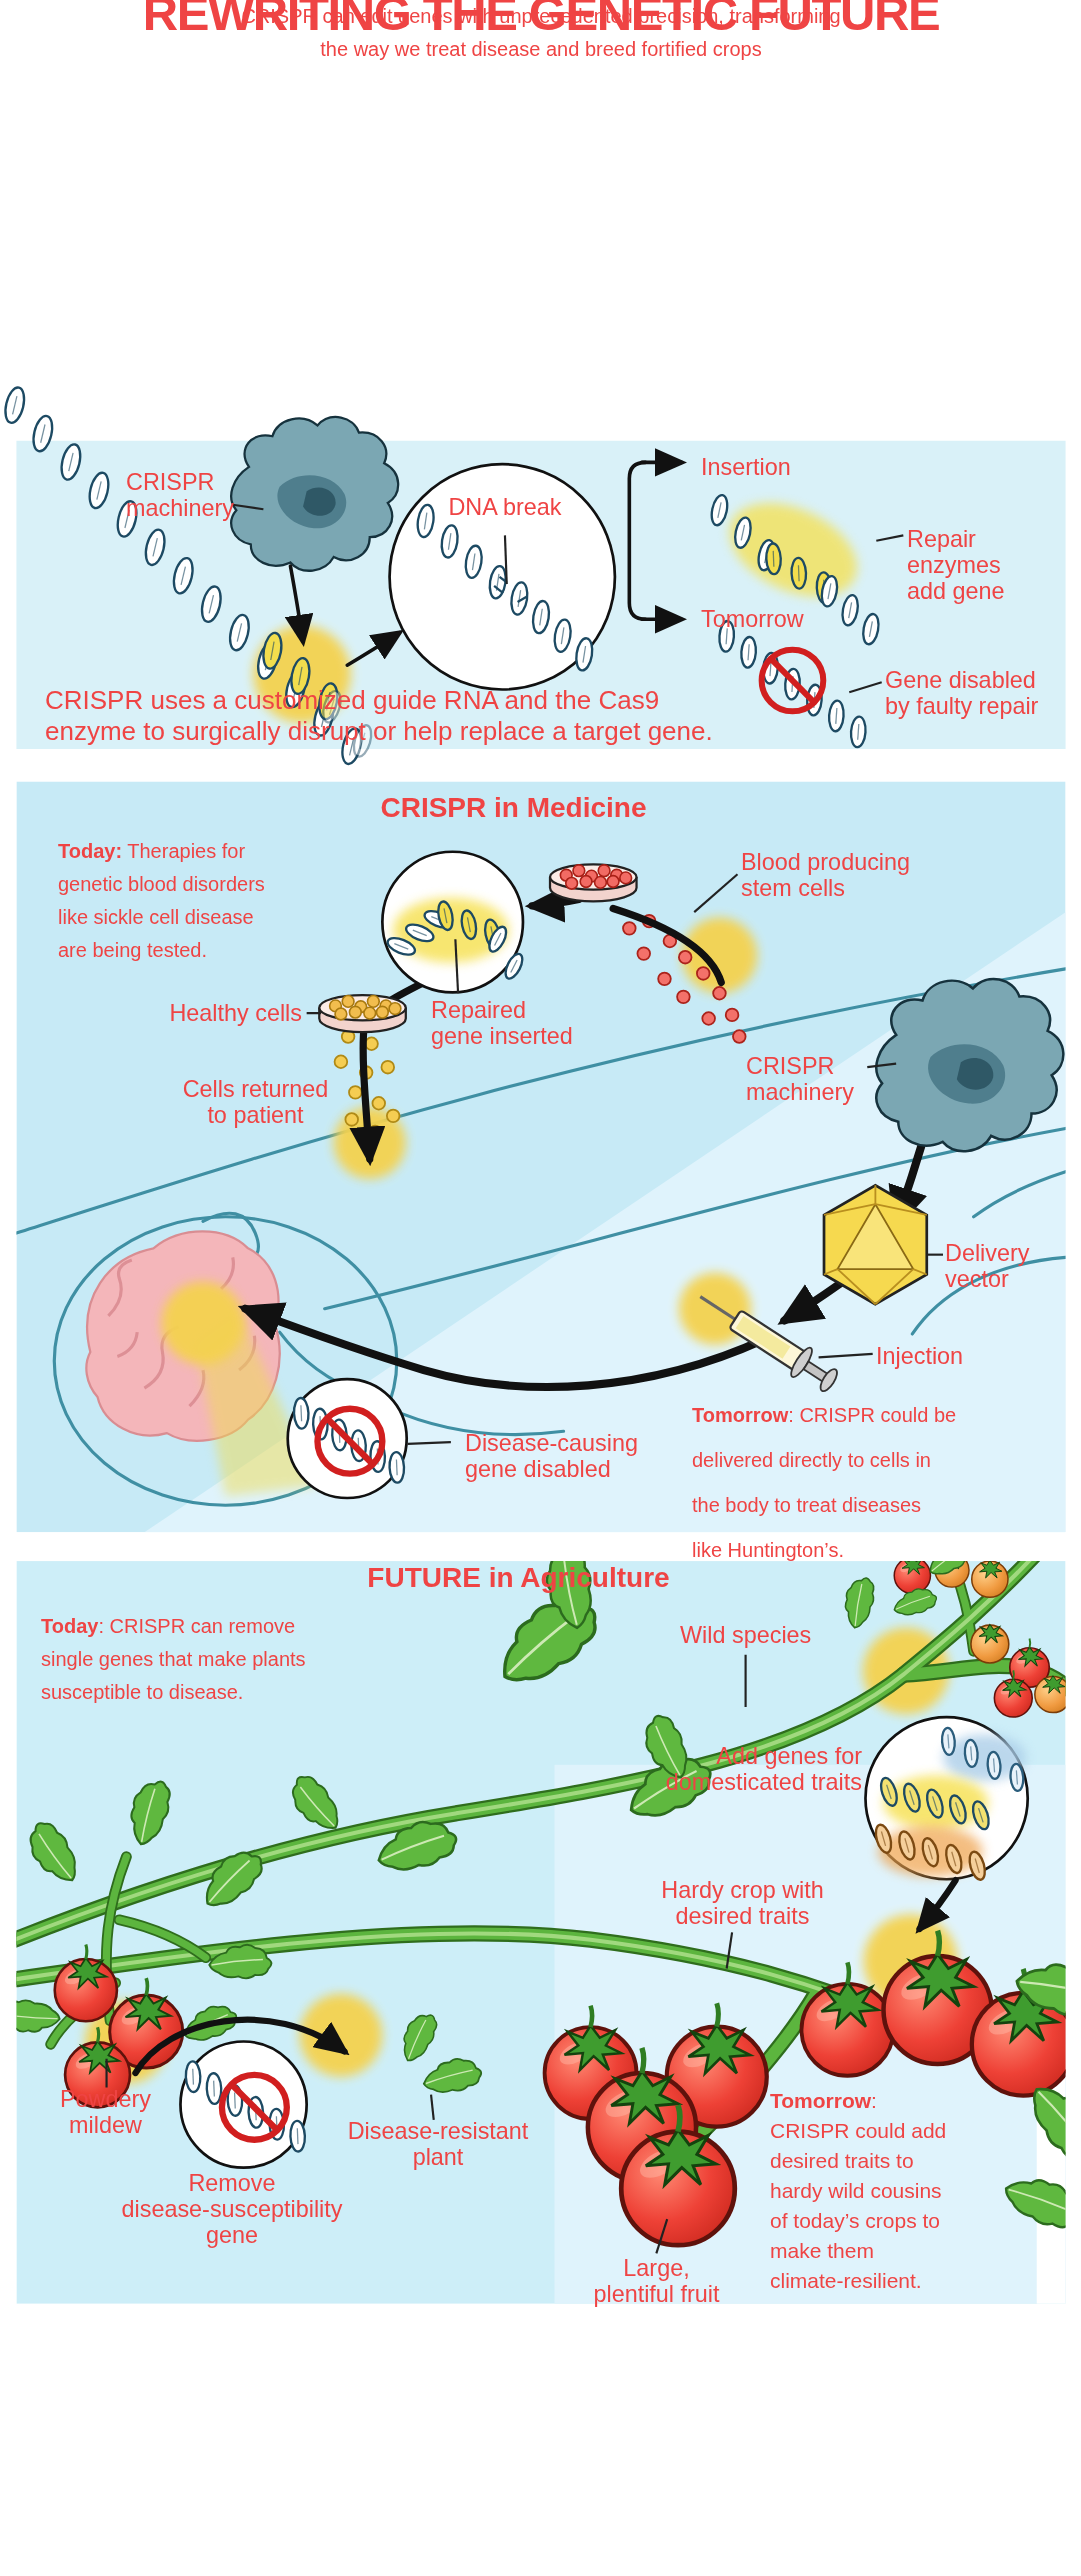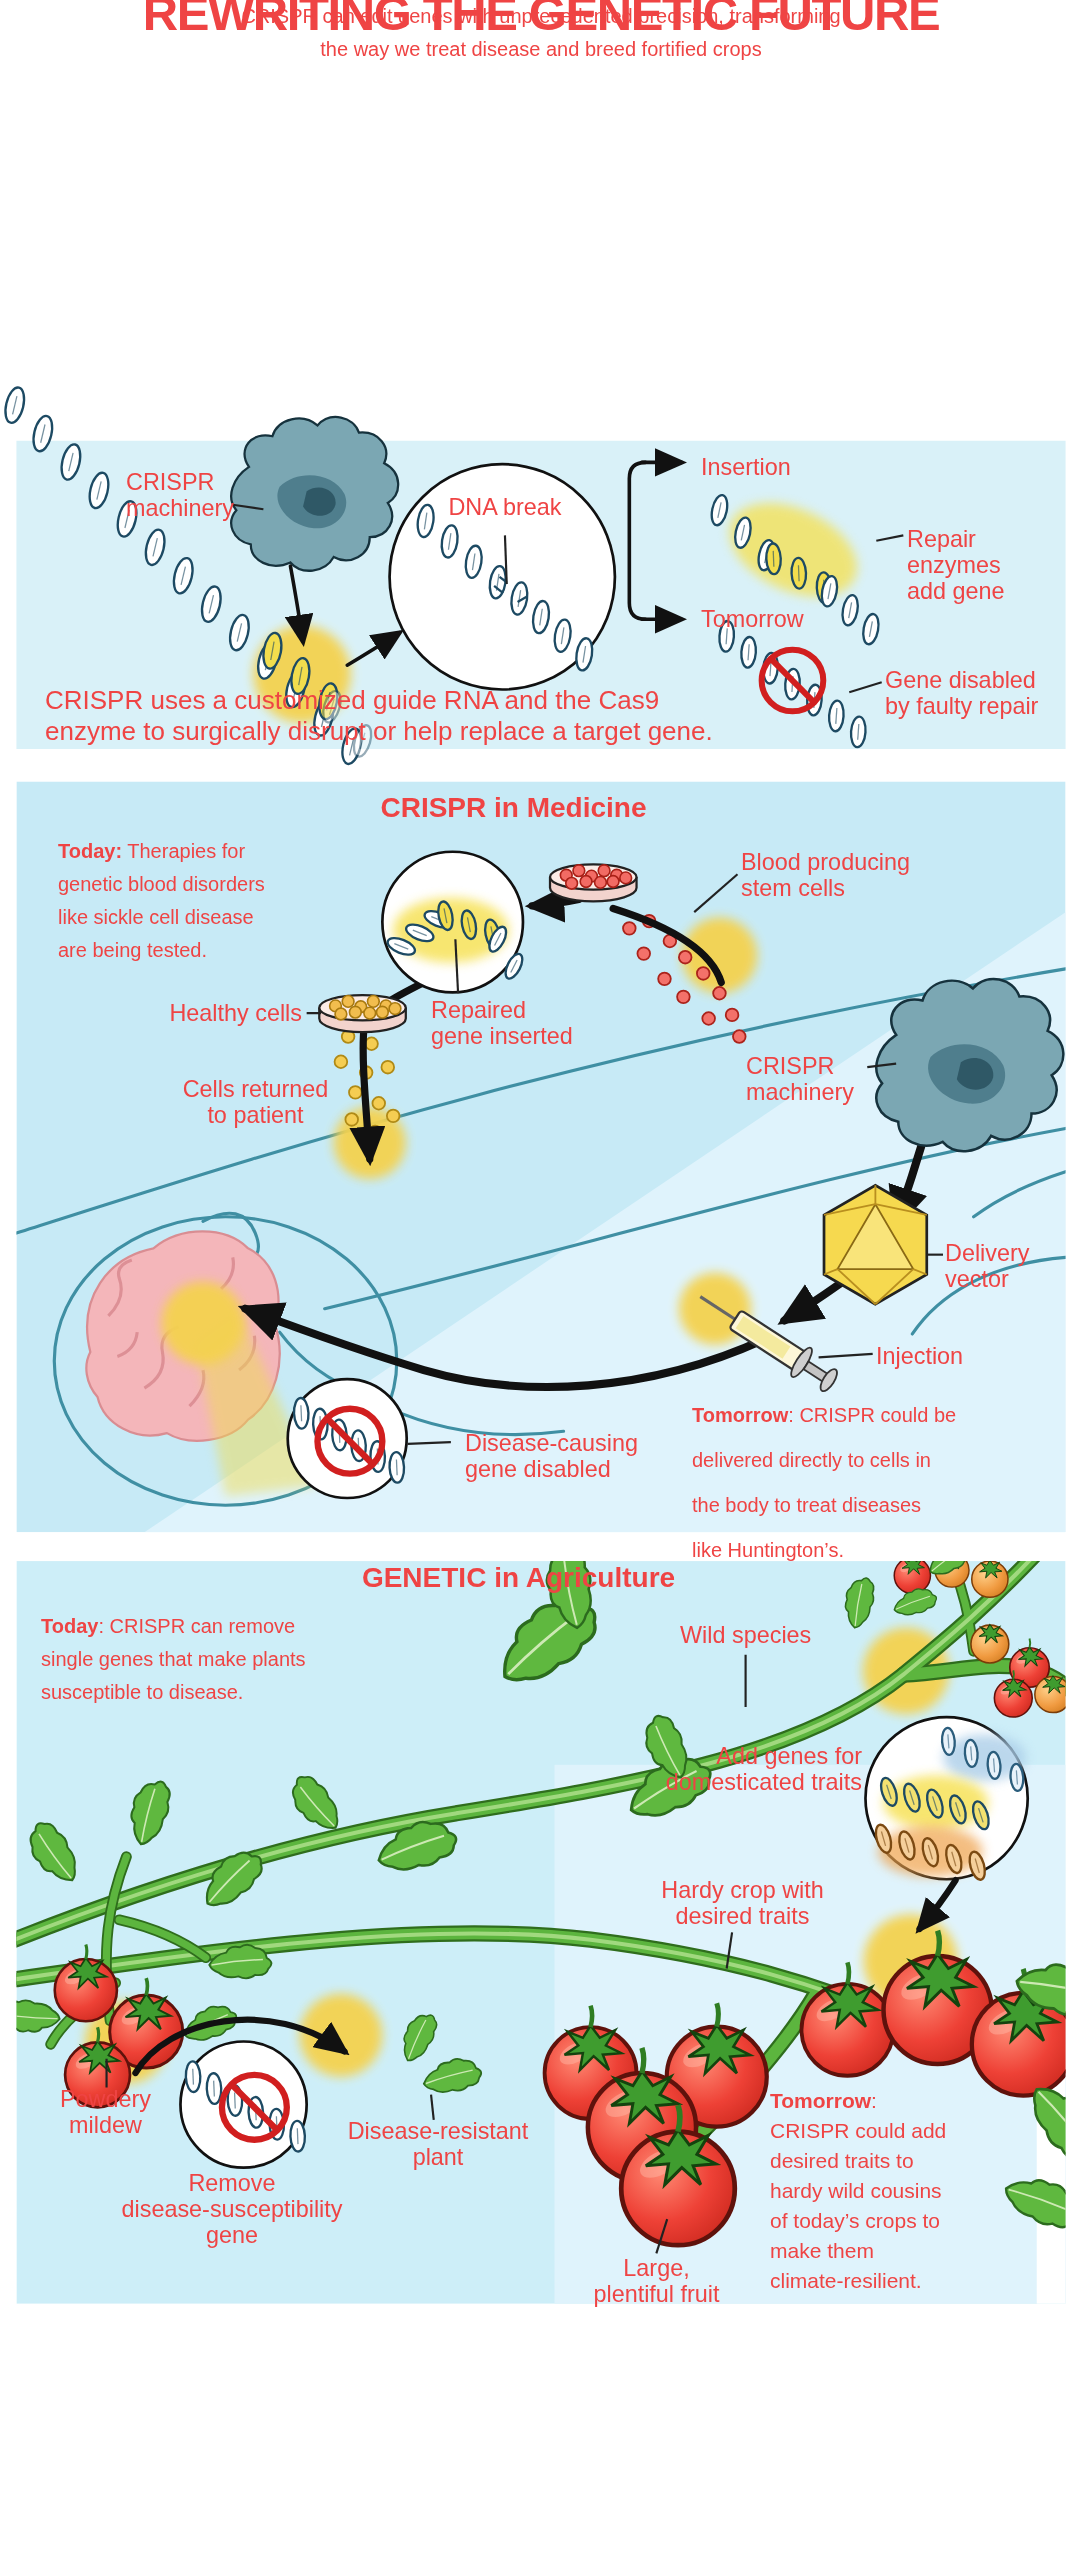--- a/index.html
+++ b/index.html
@@ -537,21 +537,21 @@
 <div class="lbl" style="left:945px;top:1240px">Delivery
 vector</div>
 <div class="lbl" style="left:876px;top:1343px">Injection</div>
 <div class="lbl" style="left:465px;top:1430px">Disease-causing
 gene disabled</div>
 <div class="lbl body tm" style="left:692px;top:1393px"><span class="b">Tomorrow</span><span>: CRISPR could be
 delivered directly to cells in
 the body to treat diseases
 like Huntington’s.</span></div>
 
-<div class="lbl stitle ctr" style="left:293px;top:1565px;width:451px">GENETIC in Agriculture</div>
+<div class="lbl stitle ctr" style="left:293px;top:1565px;width:451px">FUTURE in Agriculture</div>
 <div class="lbl body" style="left:41px;top:1610px"><span class="b">Today</span><span>: CRISPR can remove
 single genes that make plants
 susceptible to disease.</span></div>
 <div class="lbl" style="left:680px;top:1622px">Wild species</div>
 <div class="lbl rt" style="left:622px;top:1743px;width:240px">Add genes for
 domesticated traits</div>
 <div class="lbl ctr" style="left:649px;top:1877px;width:187px">Hardy crop with
 desired traits</div>
 <div class="lbl ctr" style="left:38px;top:2086px;width:135px">Powdery
 mildew</div>

